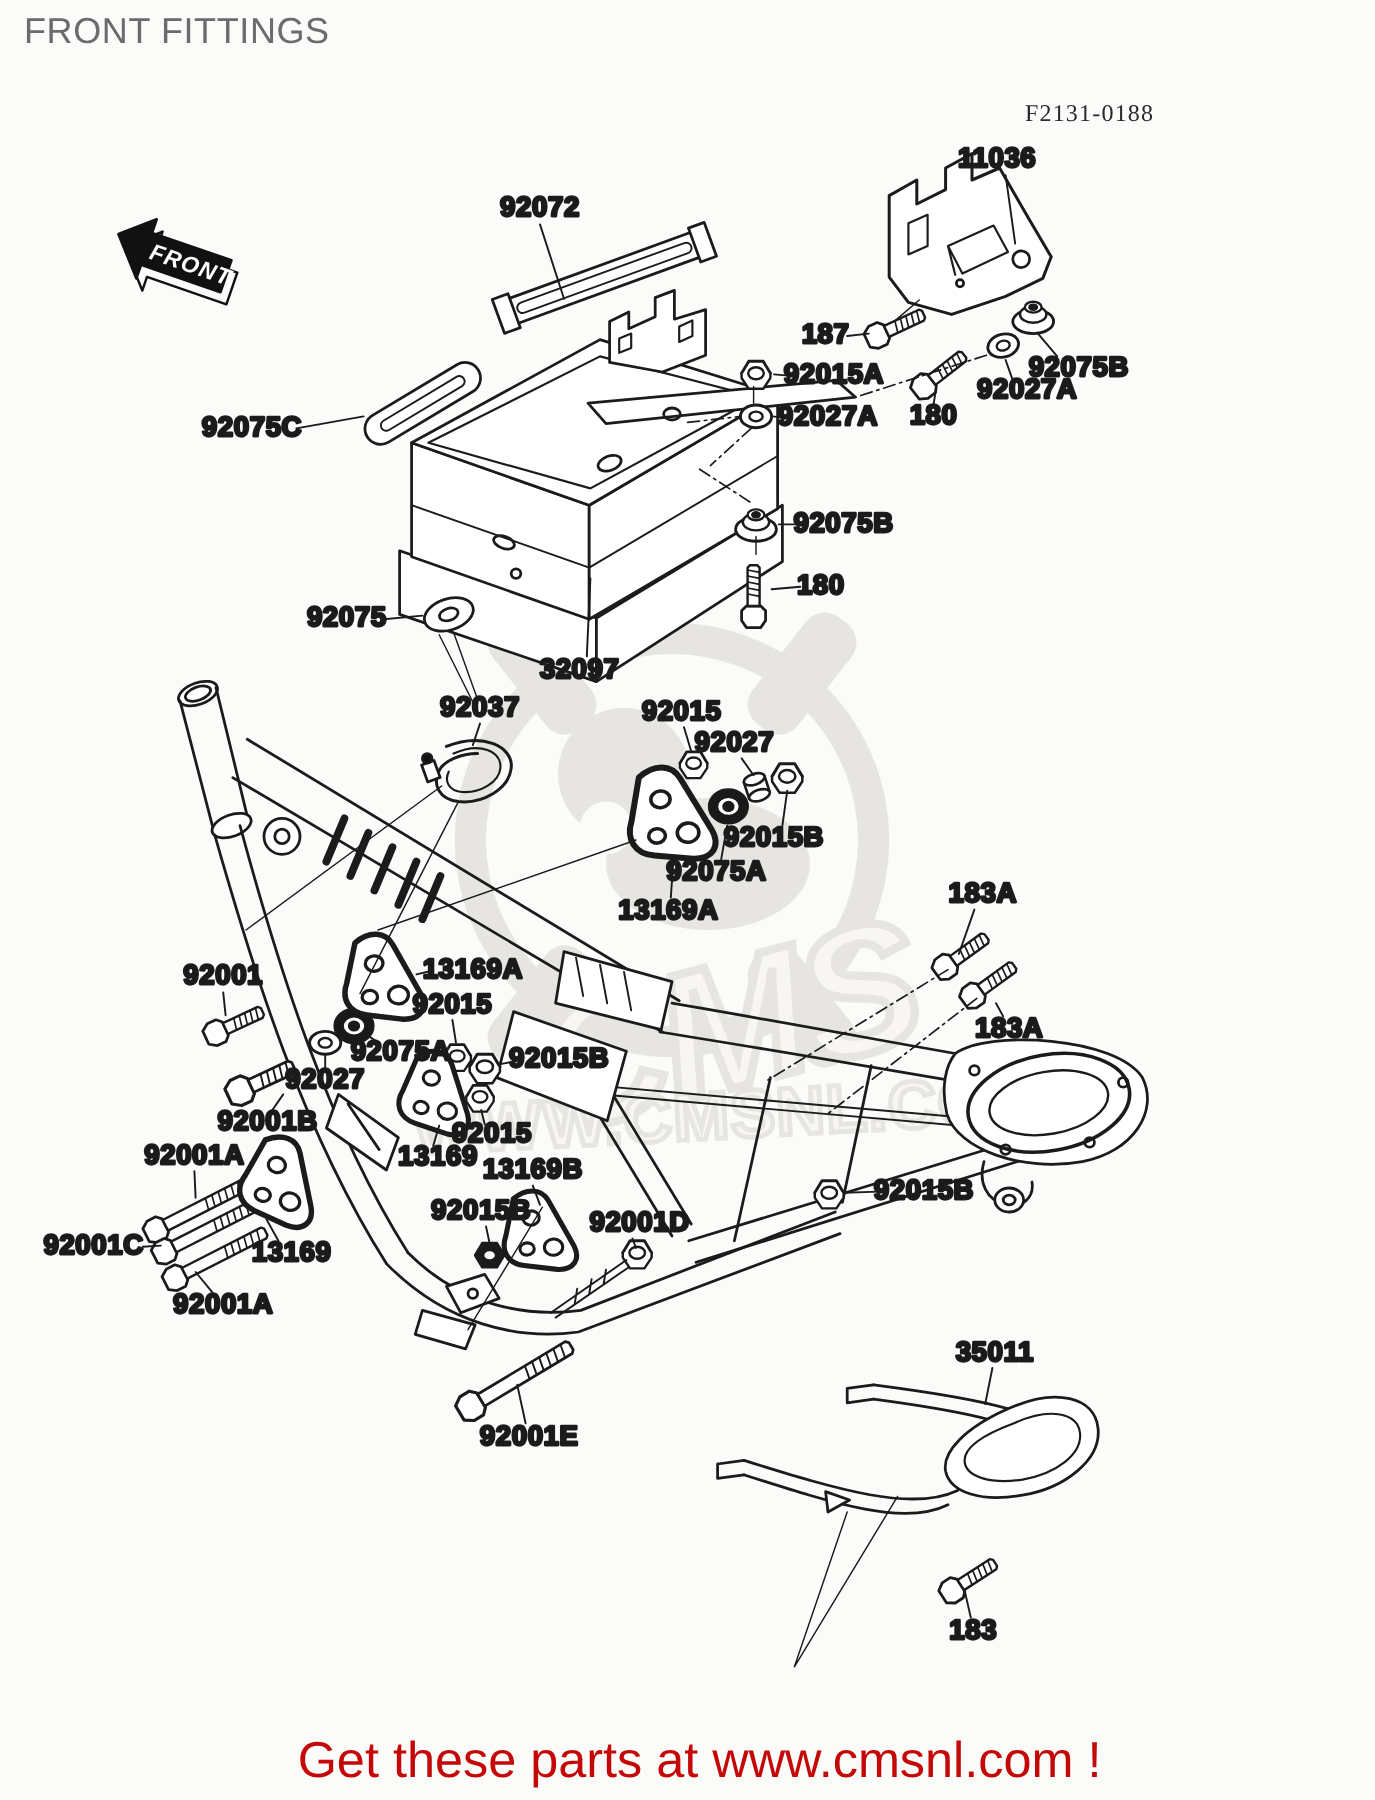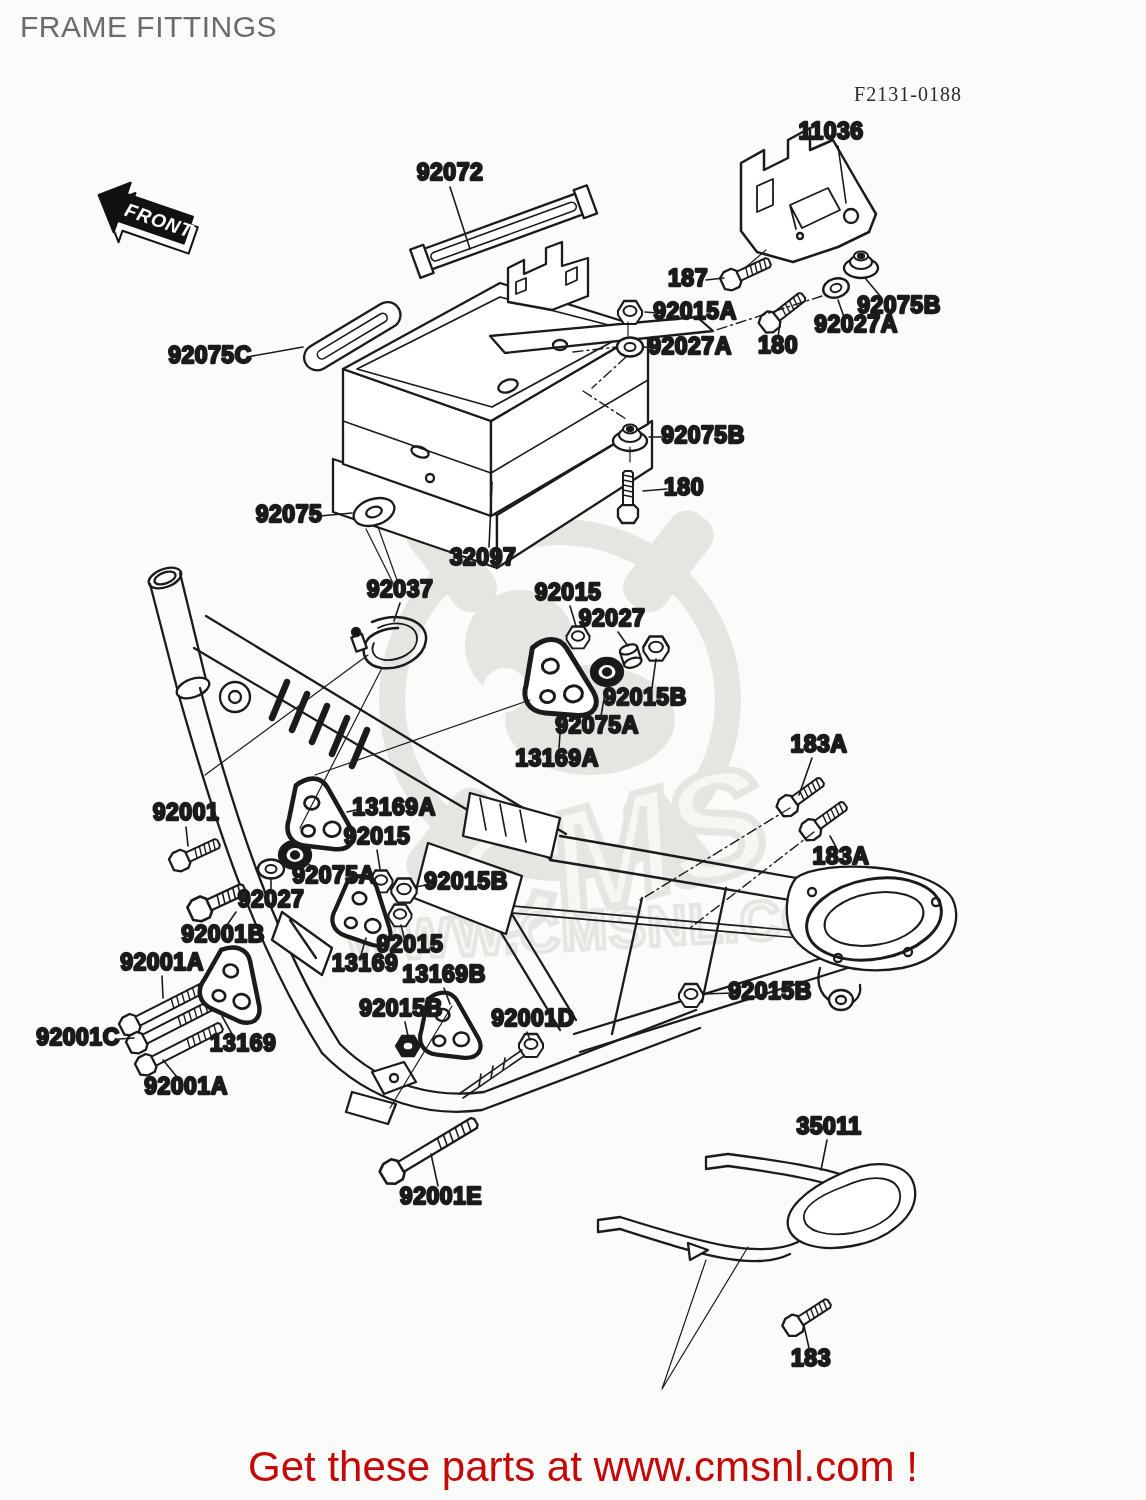--- a/index.html
+++ b/index.html
@@ -23,21 +23,21 @@
   .front-text{font:italic 700 19px "Liberation Sans",sans-serif;fill:#fff;letter-spacing:1px;}
   .wm-big{font:italic 700 150px "Liberation Sans",sans-serif;fill:#f7f6f3;
           stroke:var(--watermark);stroke-width:7;letter-spacing:-4px;text-anchor:middle;}
   .wm-url{font:700 56px "Liberation Sans",sans-serif;fill:#f7f6f3;
           stroke:var(--watermark);stroke-width:4;letter-spacing:1px;text-anchor:middle;}
 </style>
 </head>
 <body>
 
 <div class="stage">
-  <div id="page-title">FRAME FITTINGS</div>
+  <div id="page-title">FRONT FITTINGS</div>
 
   <svg id="diagram-svg" width="1146" height="1500" viewBox="0 0 1146 1500">
 
     <defs>
       <g id="g-nut">
         <polygon points="-12,0 -6,-10 6,-10 12,0 6,10 -6,10" fill="#fff" stroke="#1b1b1b" stroke-width="2.4"></polygon>
         <path d="M-12,0 L-12,4 L-6,13 L6,13 L12,4 L12,0" fill="#fff" stroke="#1b1b1b" stroke-width="2"></path>
         <ellipse rx="6.5" ry="5" fill="#fff" stroke="#1b1b1b" stroke-width="2"></ellipse>
       </g>
       <g id="g-washer">

